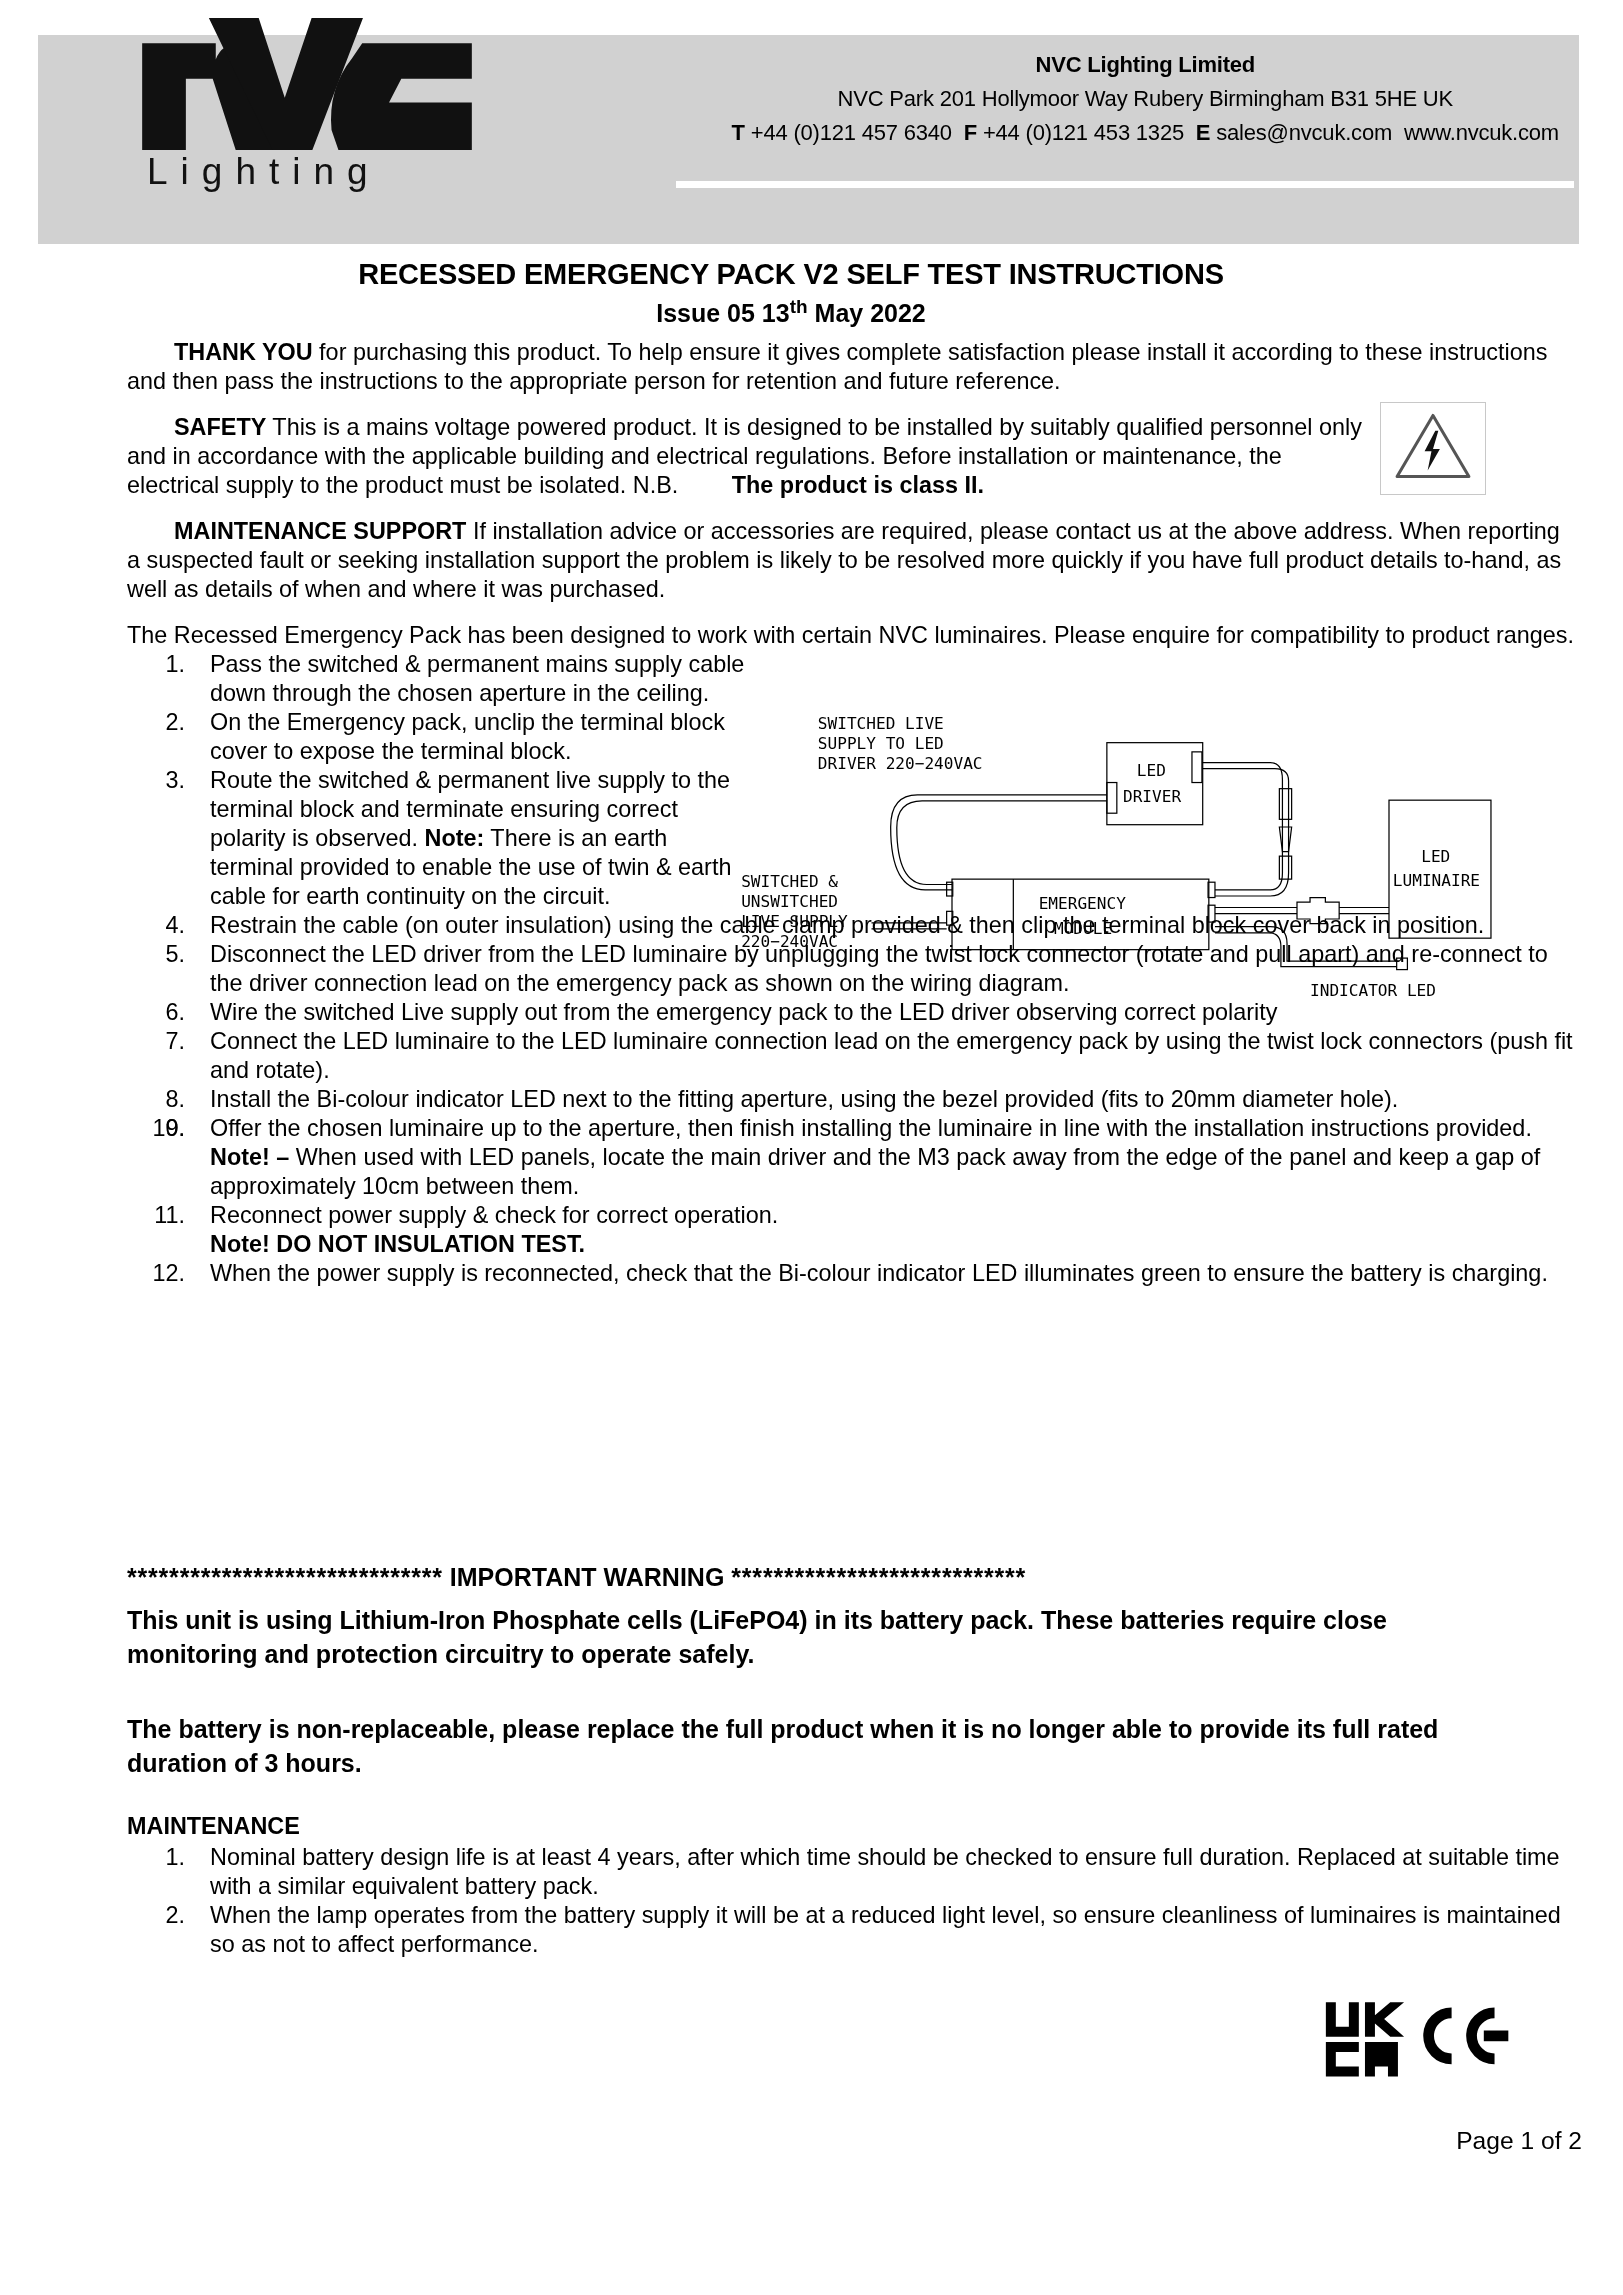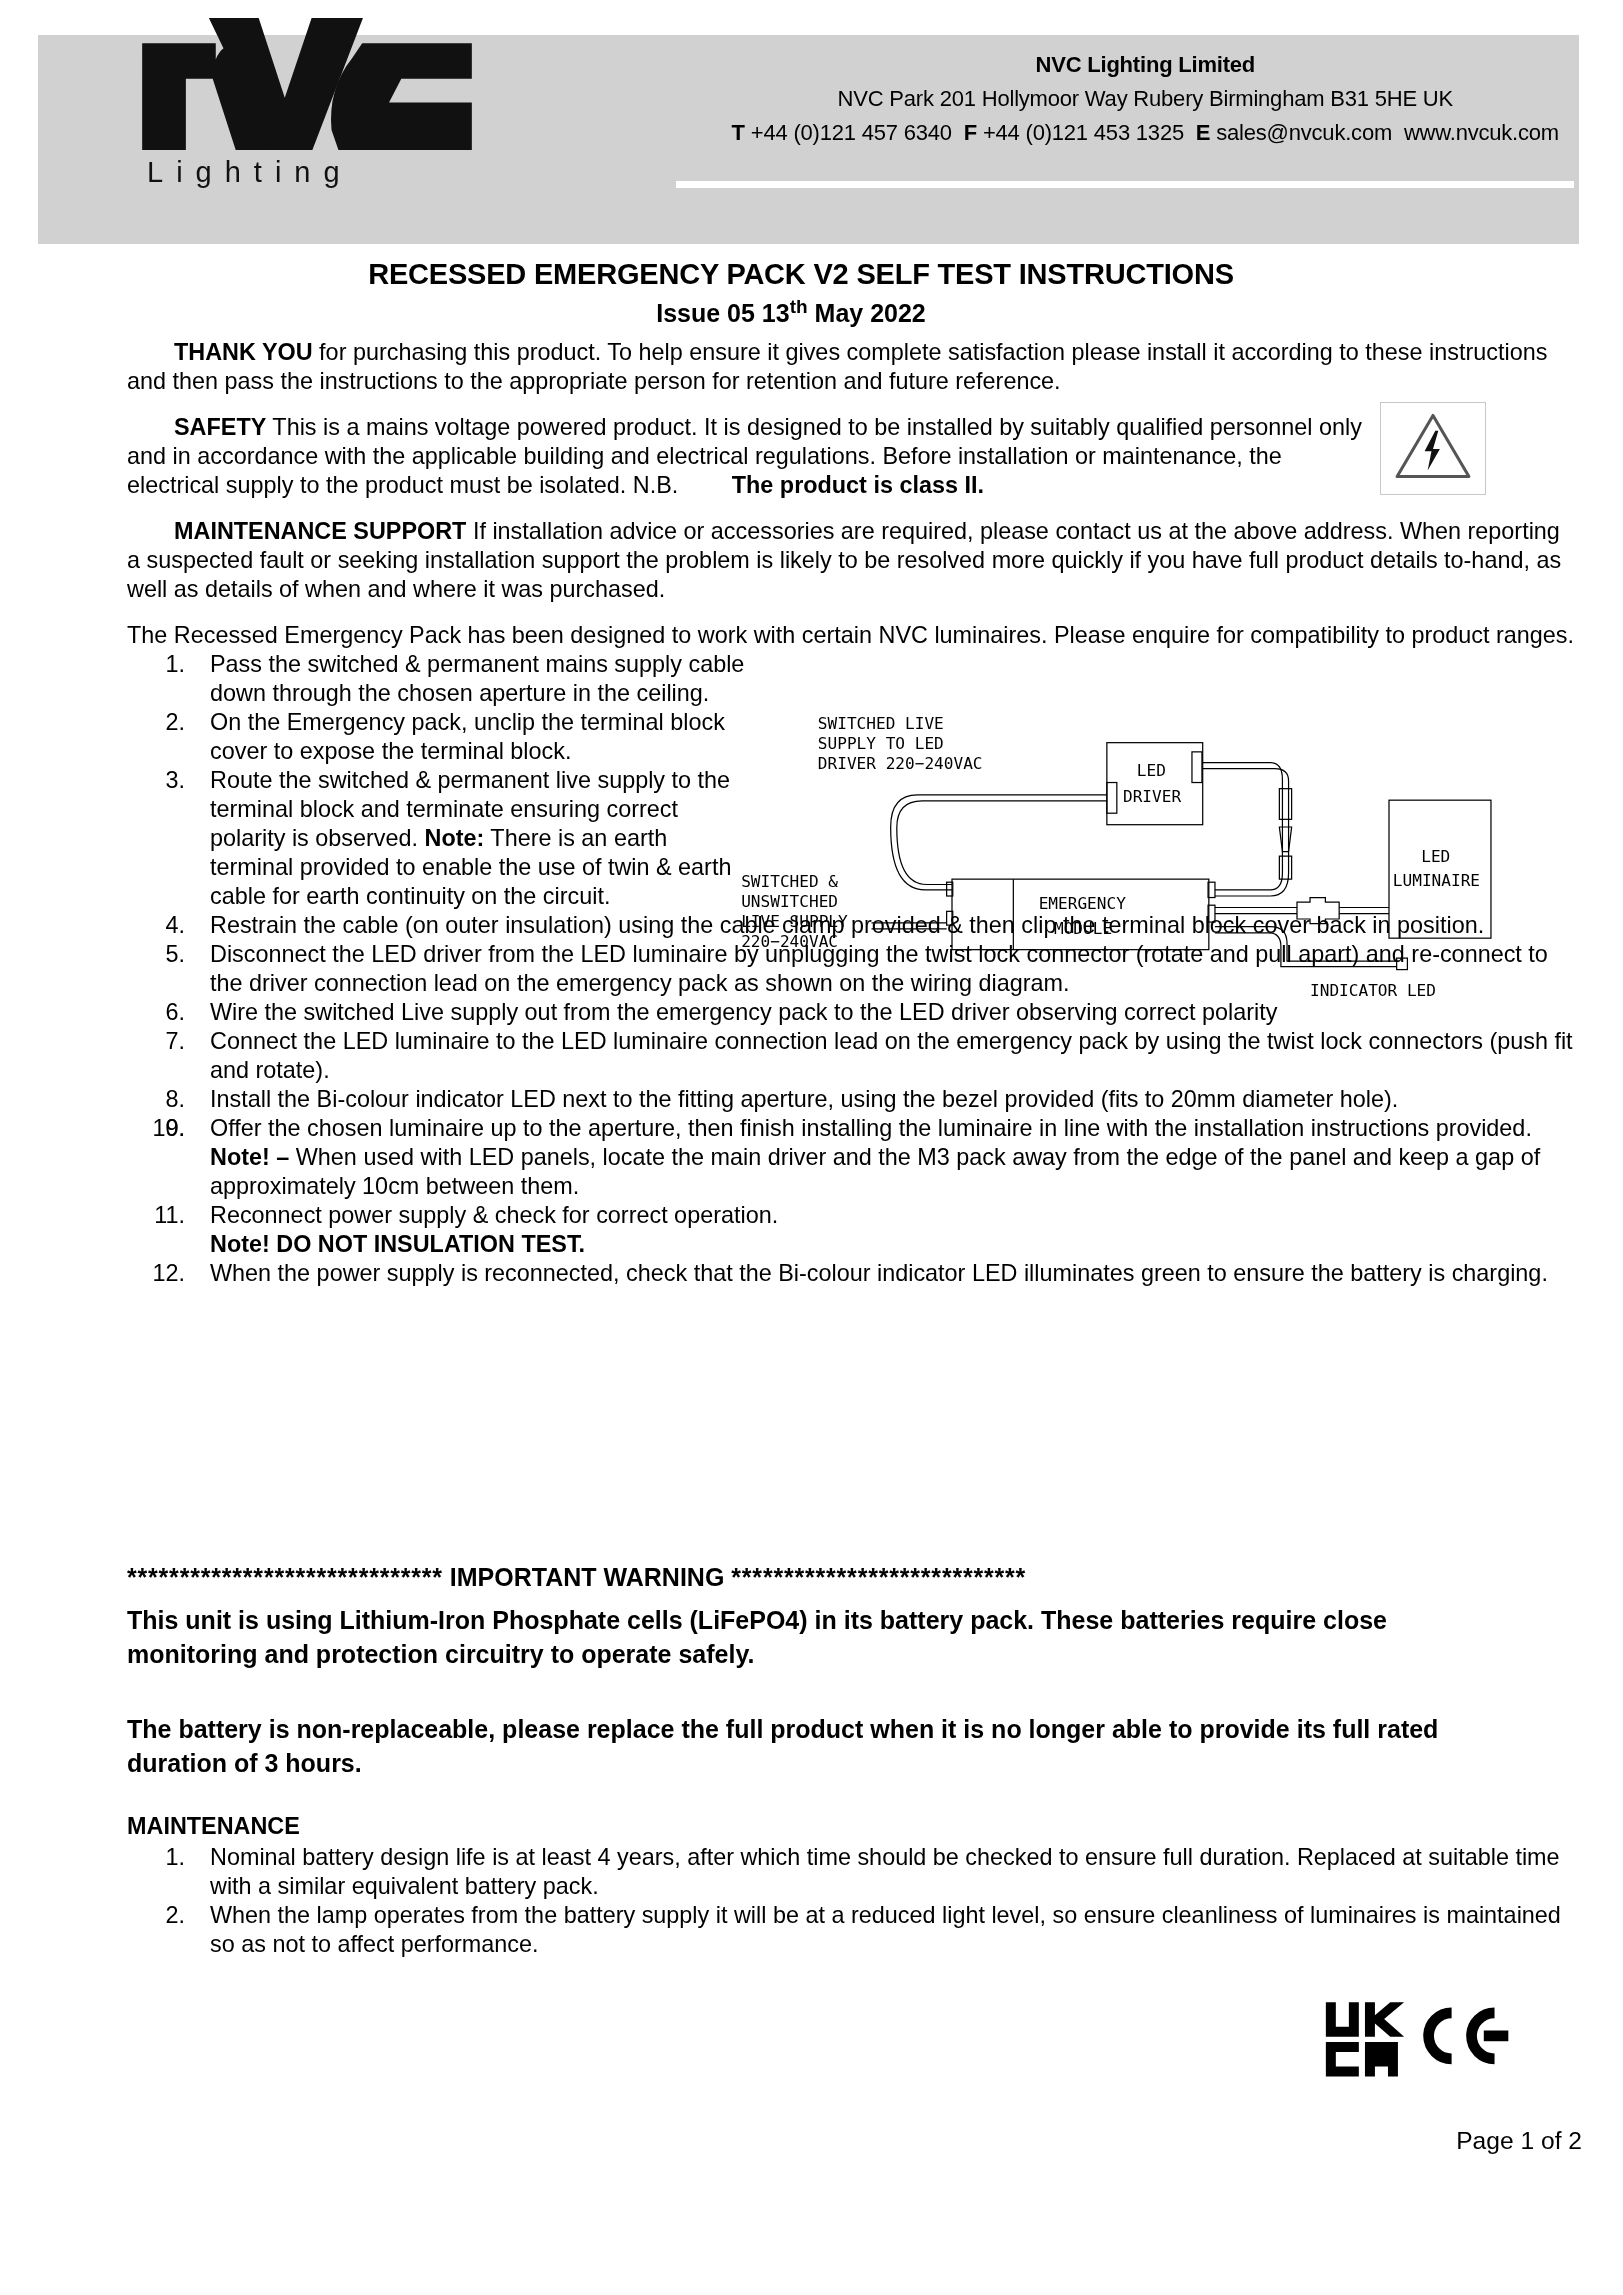--- a/index.html
+++ b/index.html
@@ -39,21 +39,21 @@
     position: absolute;
     left: 46px;
     top: 0px;
     width: 330px;
     height: 138px;
   }
   .logo-word {
     position: absolute;
     left: 51px;
     top: 138px;
-    font-size: 29px;
+    font-size: 37px;
     font-weight: 400;
     letter-spacing: 13px;
     line-height: 38px;
     color: #111111;
     white-space: nowrap;
   }
 
   .contact-block {
     position: absolute;
     right: 65px;
@@ -89,21 +89,20 @@
   
   .doc-title {
     position: absolute;
     left: 0;
     top: 258px;
     width: 1582px;
     text-align: center;
     font-size: 29px;
     font-weight: bold;
     letter-spacing: -0.2px;
-    padding-left: 10px;
   }
   .doc-issue {
     position: absolute;
     left: 0;
     top: 296px;
     width: 1582px;
     text-align: center;
     font-size: 25px;
     font-weight: bold;
   }

